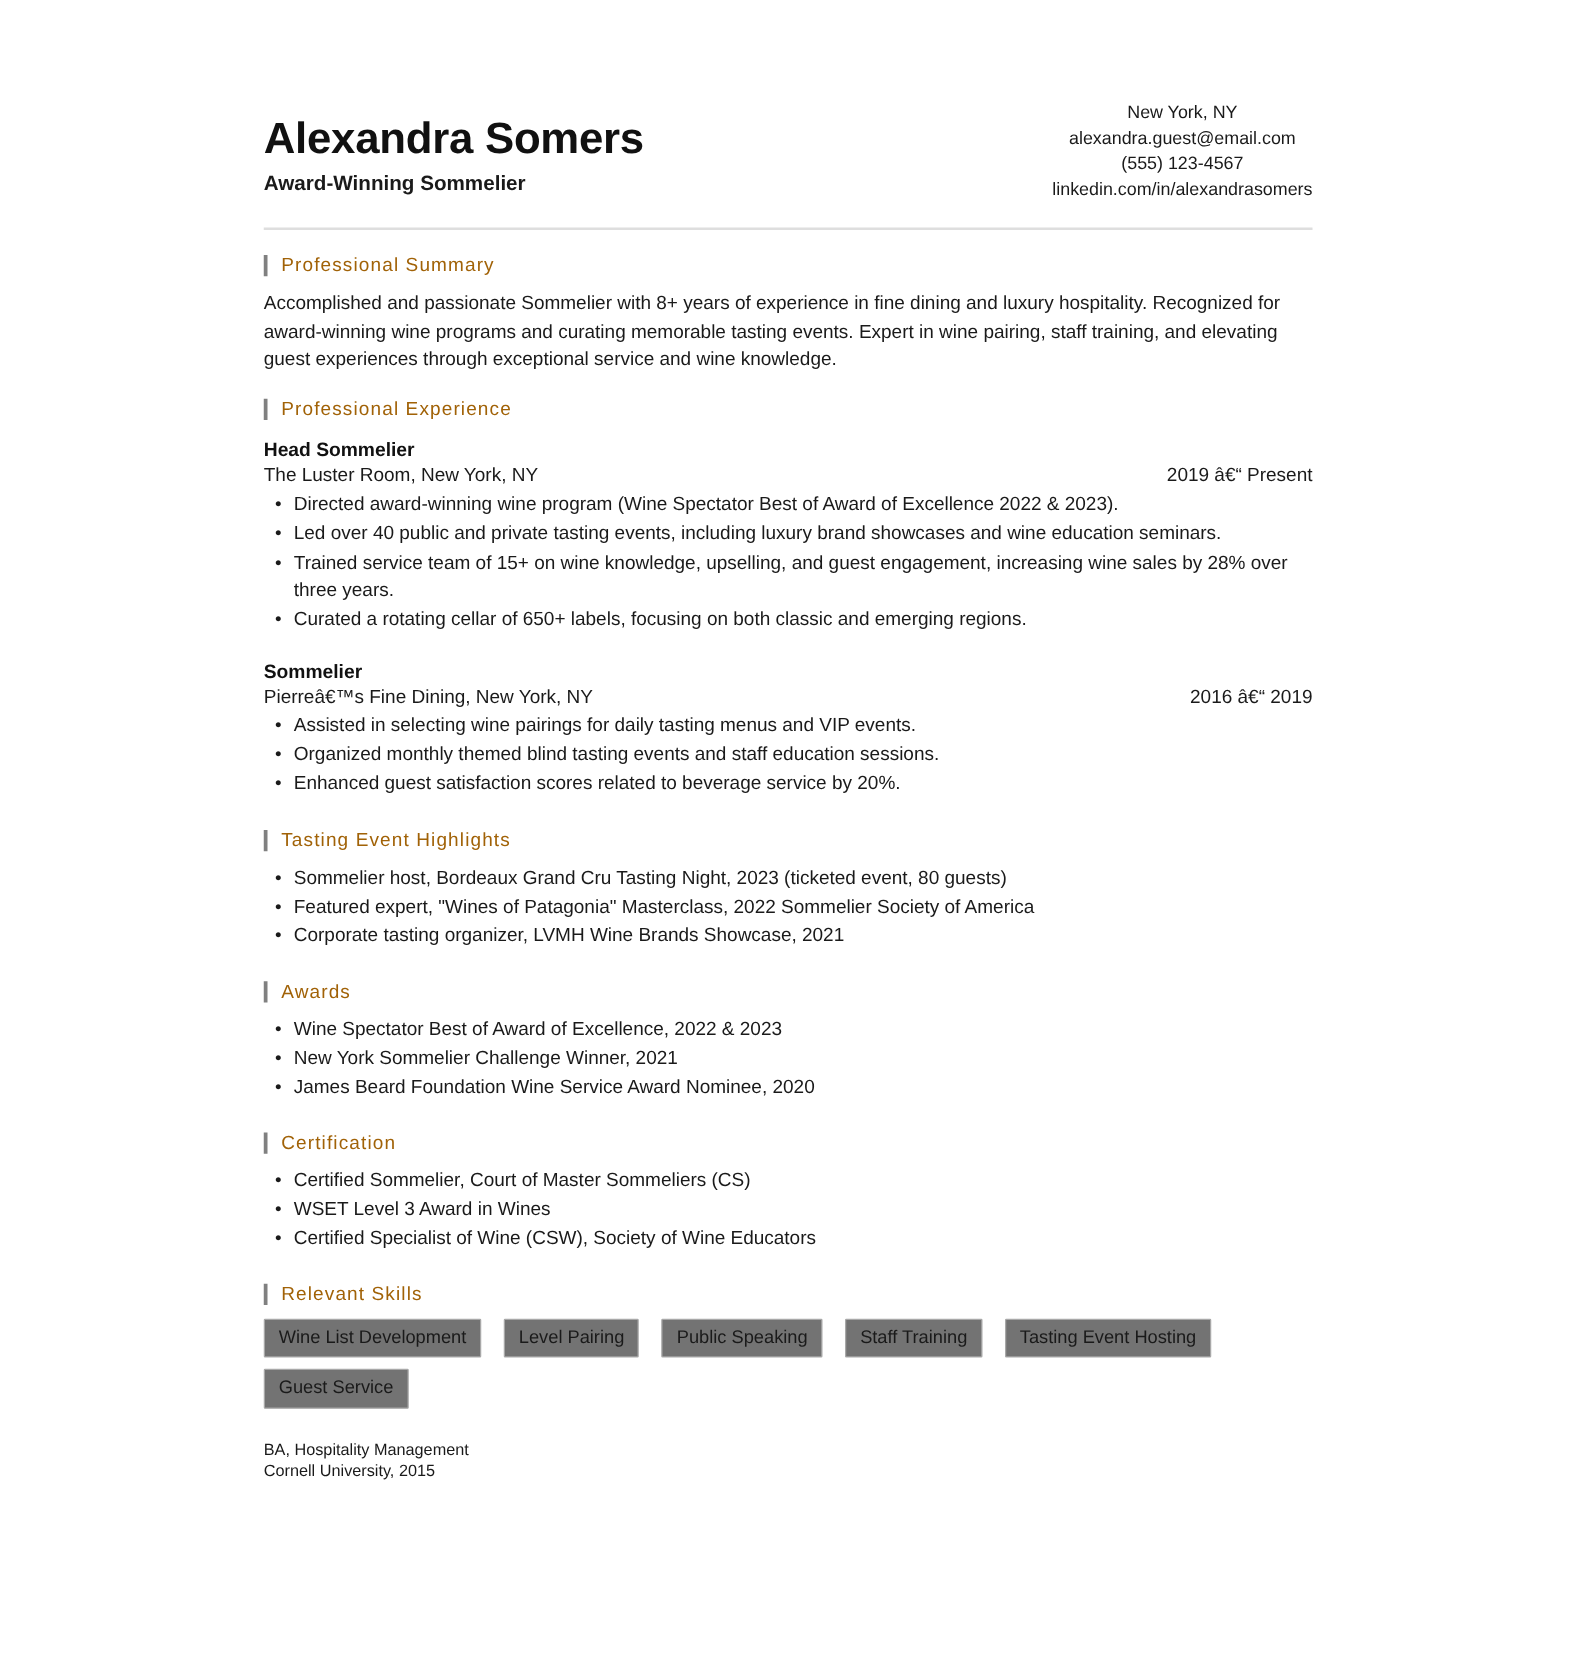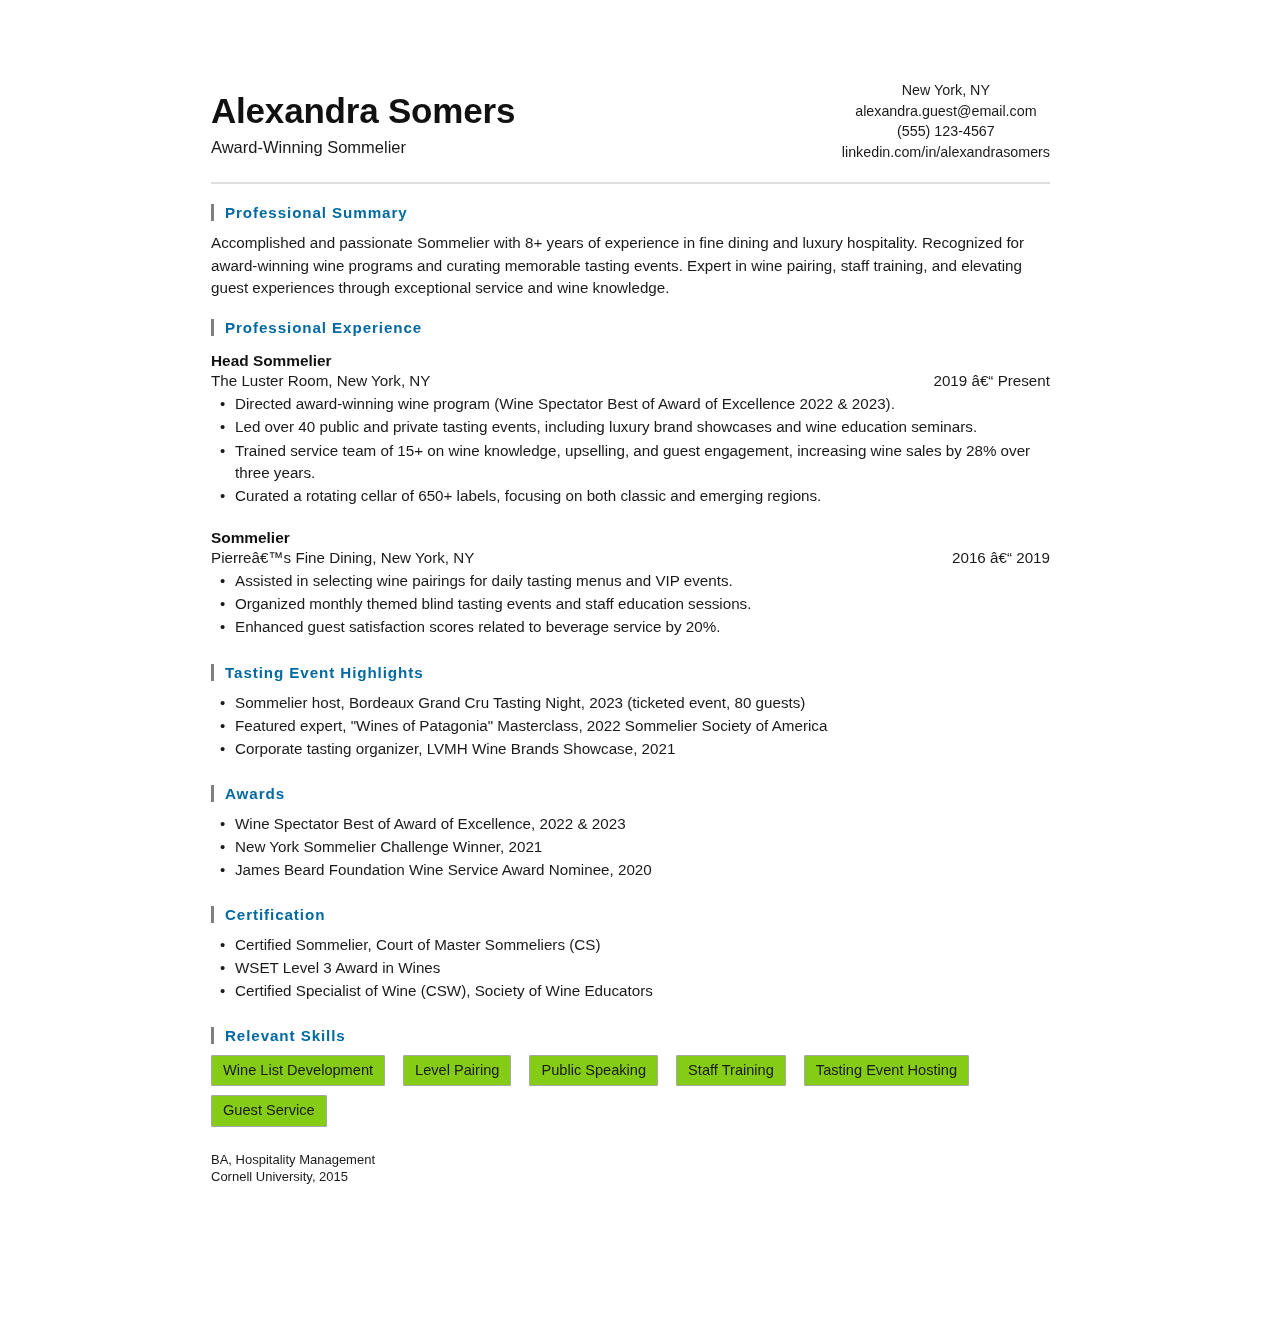--- a/index.html
+++ b/index.html
@@ -35,21 +35,21 @@
     font-weight: bold;
     line-height: 1.08;
     letter-spacing: -0.2px;
     margin: 0;
     color: #111;
   }
   .headline {
     font-size: 16.5px;
     margin: 8px 0 0 0;
     color: #1a1a1a;
-    font-weight: normal;
+    font-weight: bold;
   }
   .contact-block {
     text-align: center;
     font-size: 14.3px;
     line-height: 1.44;
     color: #1a1a1a;
     padding-top: 2px;
   }
   .contact-line { display: block; white-space: nowrap; }
 
@@ -70,23 +70,23 @@
   .accent-bar {
     display: inline-block;
     width: 3px;
     height: 17px;
     background: #808080;
     margin-right: 11px;
     flex: 0 0 auto;
   }
   .section-title {
     font-size: 15.2px;
-    font-weight: bold;
+    font-weight: normal;
     letter-spacing: 0.9px;
-    color: #0369a1;
+    color: #a16207;
     line-height: 1;
   }
 
   
   .summary-text {
     font-size: 15.2px;
     line-height: 1.46;
     margin: 0;
     color: #1a1a1a;
   }
@@ -137,21 +137,21 @@
 
   
   .skill-chips {
     display: flex;
     flex-wrap: wrap;
     gap: 9px 18px;
     max-width: 800px;
   }
   .skill-chip {
     border: 1px solid #a8a8a8;
-    background: #84cc16;
+    background: #737373;
     font-size: 14.6px;
     line-height: 1;
     padding: 7px 11px 8px 11px;
     color: #1a1a1a;
     white-space: nowrap;
     border-radius: 1px;
   }
 
   
   .edu-line {

